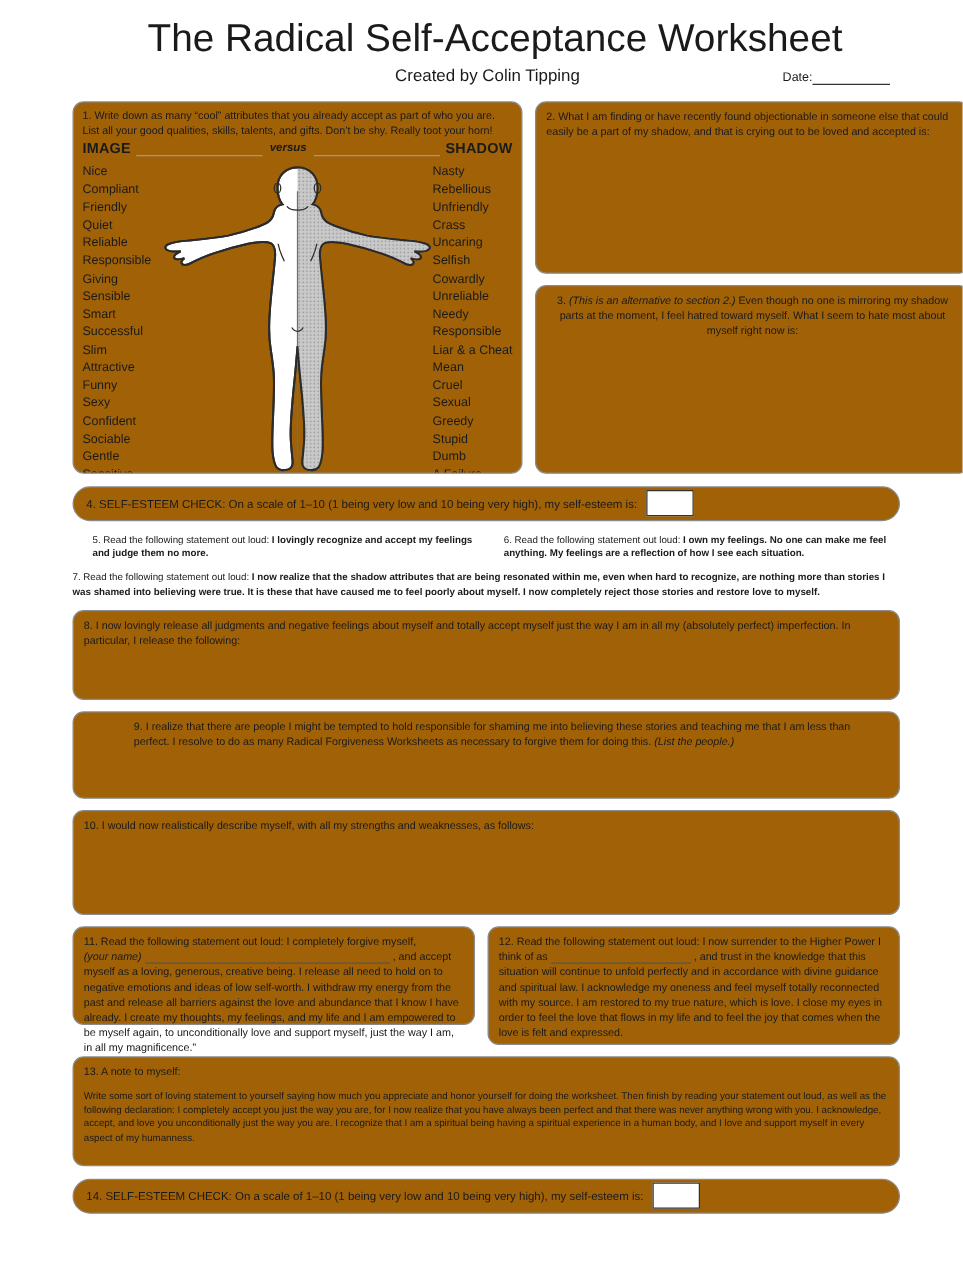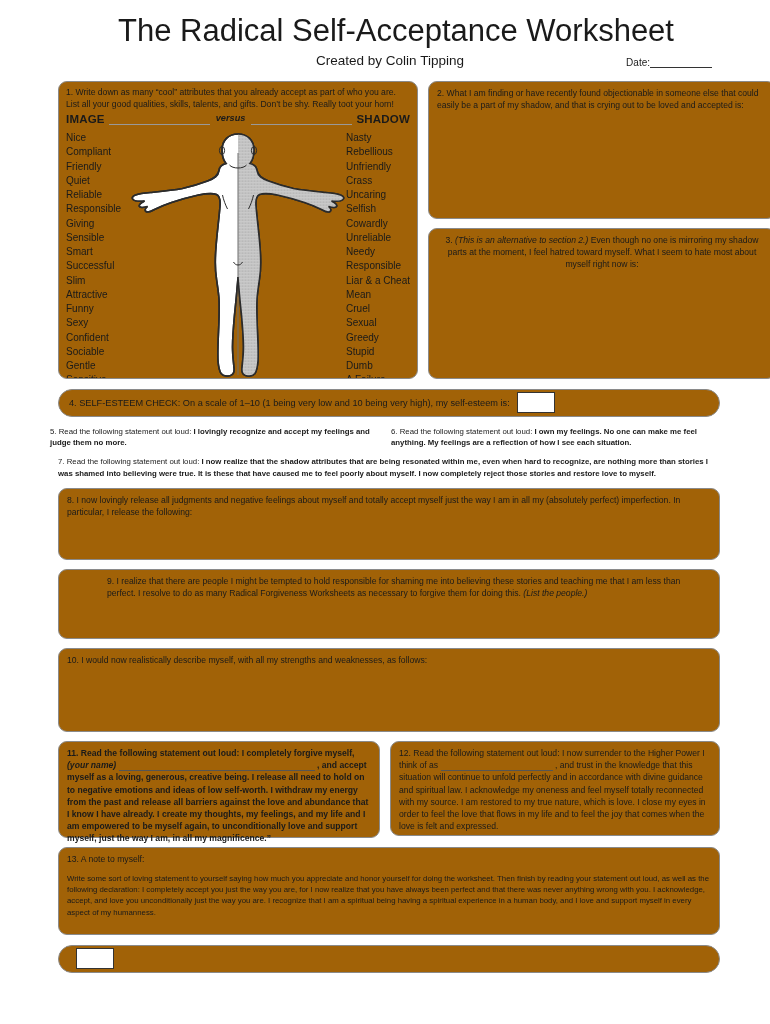--- a/index.html
+++ b/index.html
@@ -165,21 +165,21 @@
     width: 36px;
     height: 19px;
     border: 1px solid #333;
     margin-left: 7px;
     background: #fff;
   }
 
   
   .row-56 {
     display: flex;
-    padding: 9px 50px 0 50px;
+    padding: 9px 50px 0 74px;
     gap: 12px;
   }
   .cell-56 { width: 330px; }
   #section7 { padding: 8px 50px 0 58px; }
 
   
   .wide {
     margin: 9px 50px 0 58px;
     box-sizing: border-box;
   }
@@ -193,21 +193,21 @@
     right: 8px;
     bottom: 16px;
   }
 
   
   .row-1112 {
     display: flex;
     padding: 9px 50px 0 58px;
     gap: 10px;
   }
-  #section11 { width: 322px; height: 97px; font-weight: bold; }
+  #section11 { width: 322px; height: 79px; }
   #section12 { width: 330px; height: 95px; }
   .inline-blank {
     display: inline-block;
     border-bottom: 1px solid #555;
     height: 9px;
     vertical-align: bottom;
   }
   .blank-wide { width: 196px; }
   .blank-mid { width: 112px; }
 </style>
@@ -451,16 +451,17 @@
       </div>
     </div>
   </div>
 
   <div class="box wide pad" id="section13">
     <div class="txt">13. A note to myself:</div>
     <div class="txt-sm s13-note">Write some sort of loving statement to yourself saying how much you appreciate and honor yourself for doing the worksheet. Then finish by reading your statement out loud, as well as the following declaration: I completely accept you just the way you are, for I now realize that you have always been perfect and that there was never anything wrong with you. I acknowledge, accept, and love you unconditionally just the way you are. I recognize that I am a spiritual being having a spiritual experience in a human body, and I love and support myself in every aspect of my humanness.</div>
   </div>
 
   <div class="box esteem-box">
+    <span class="esteem-text">14.  SELF-ESTEEM CHECK:  On a scale of 1–10 (1 being very low and 10 being very high), my self-esteem is:</span>
     <span class="esteem-input"></span>
   </div>
 
 </div>
 
 </body></html>

